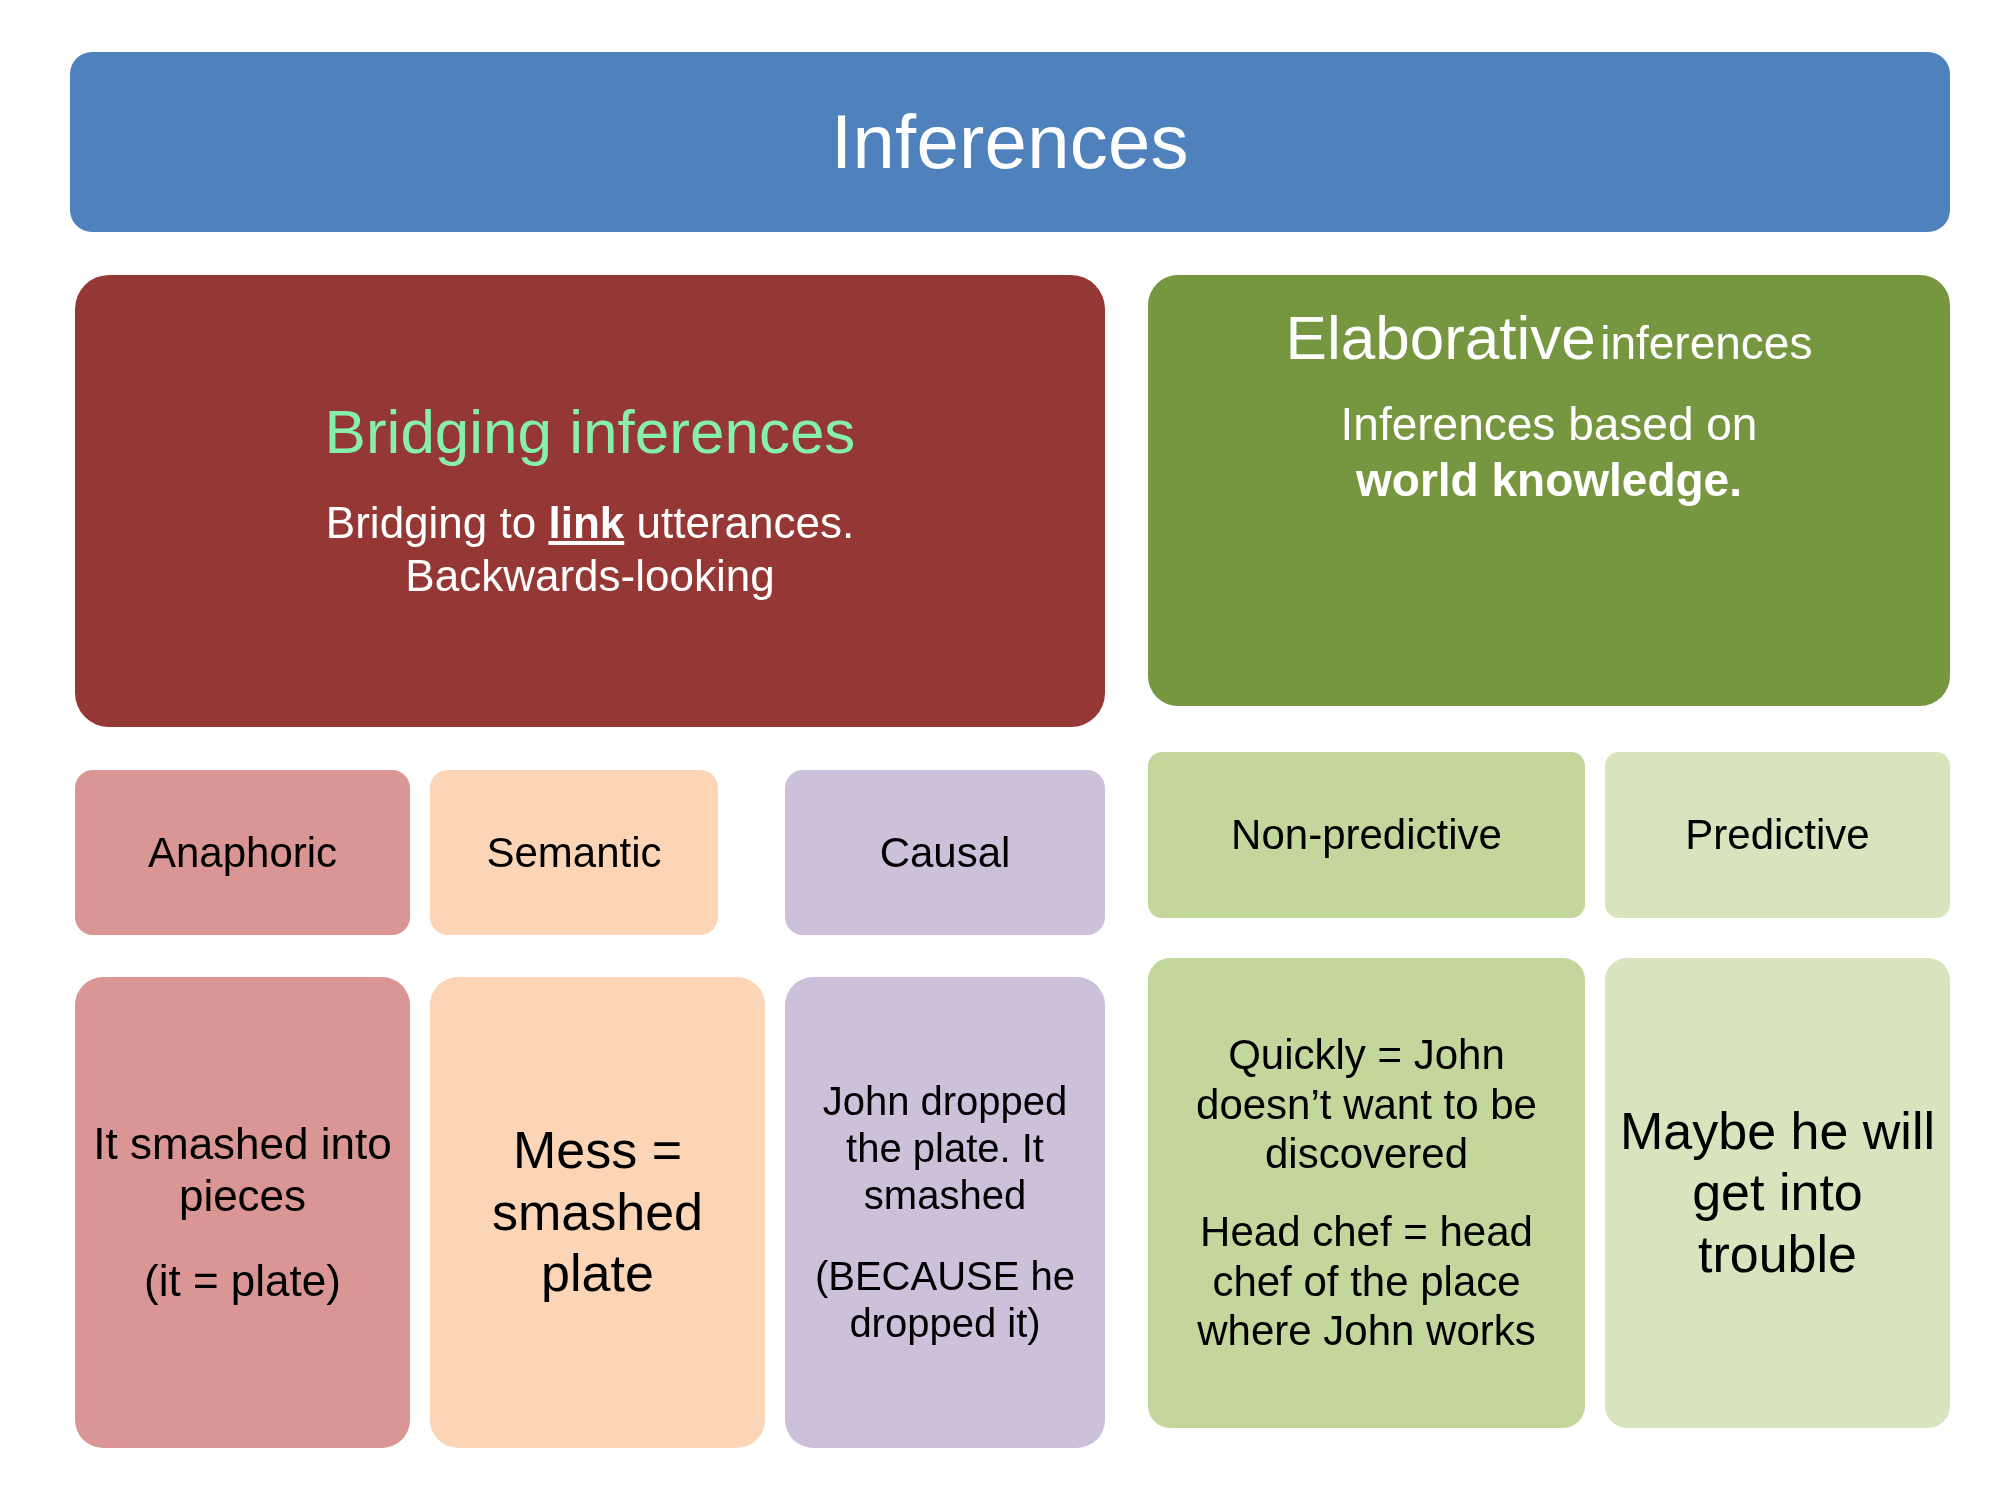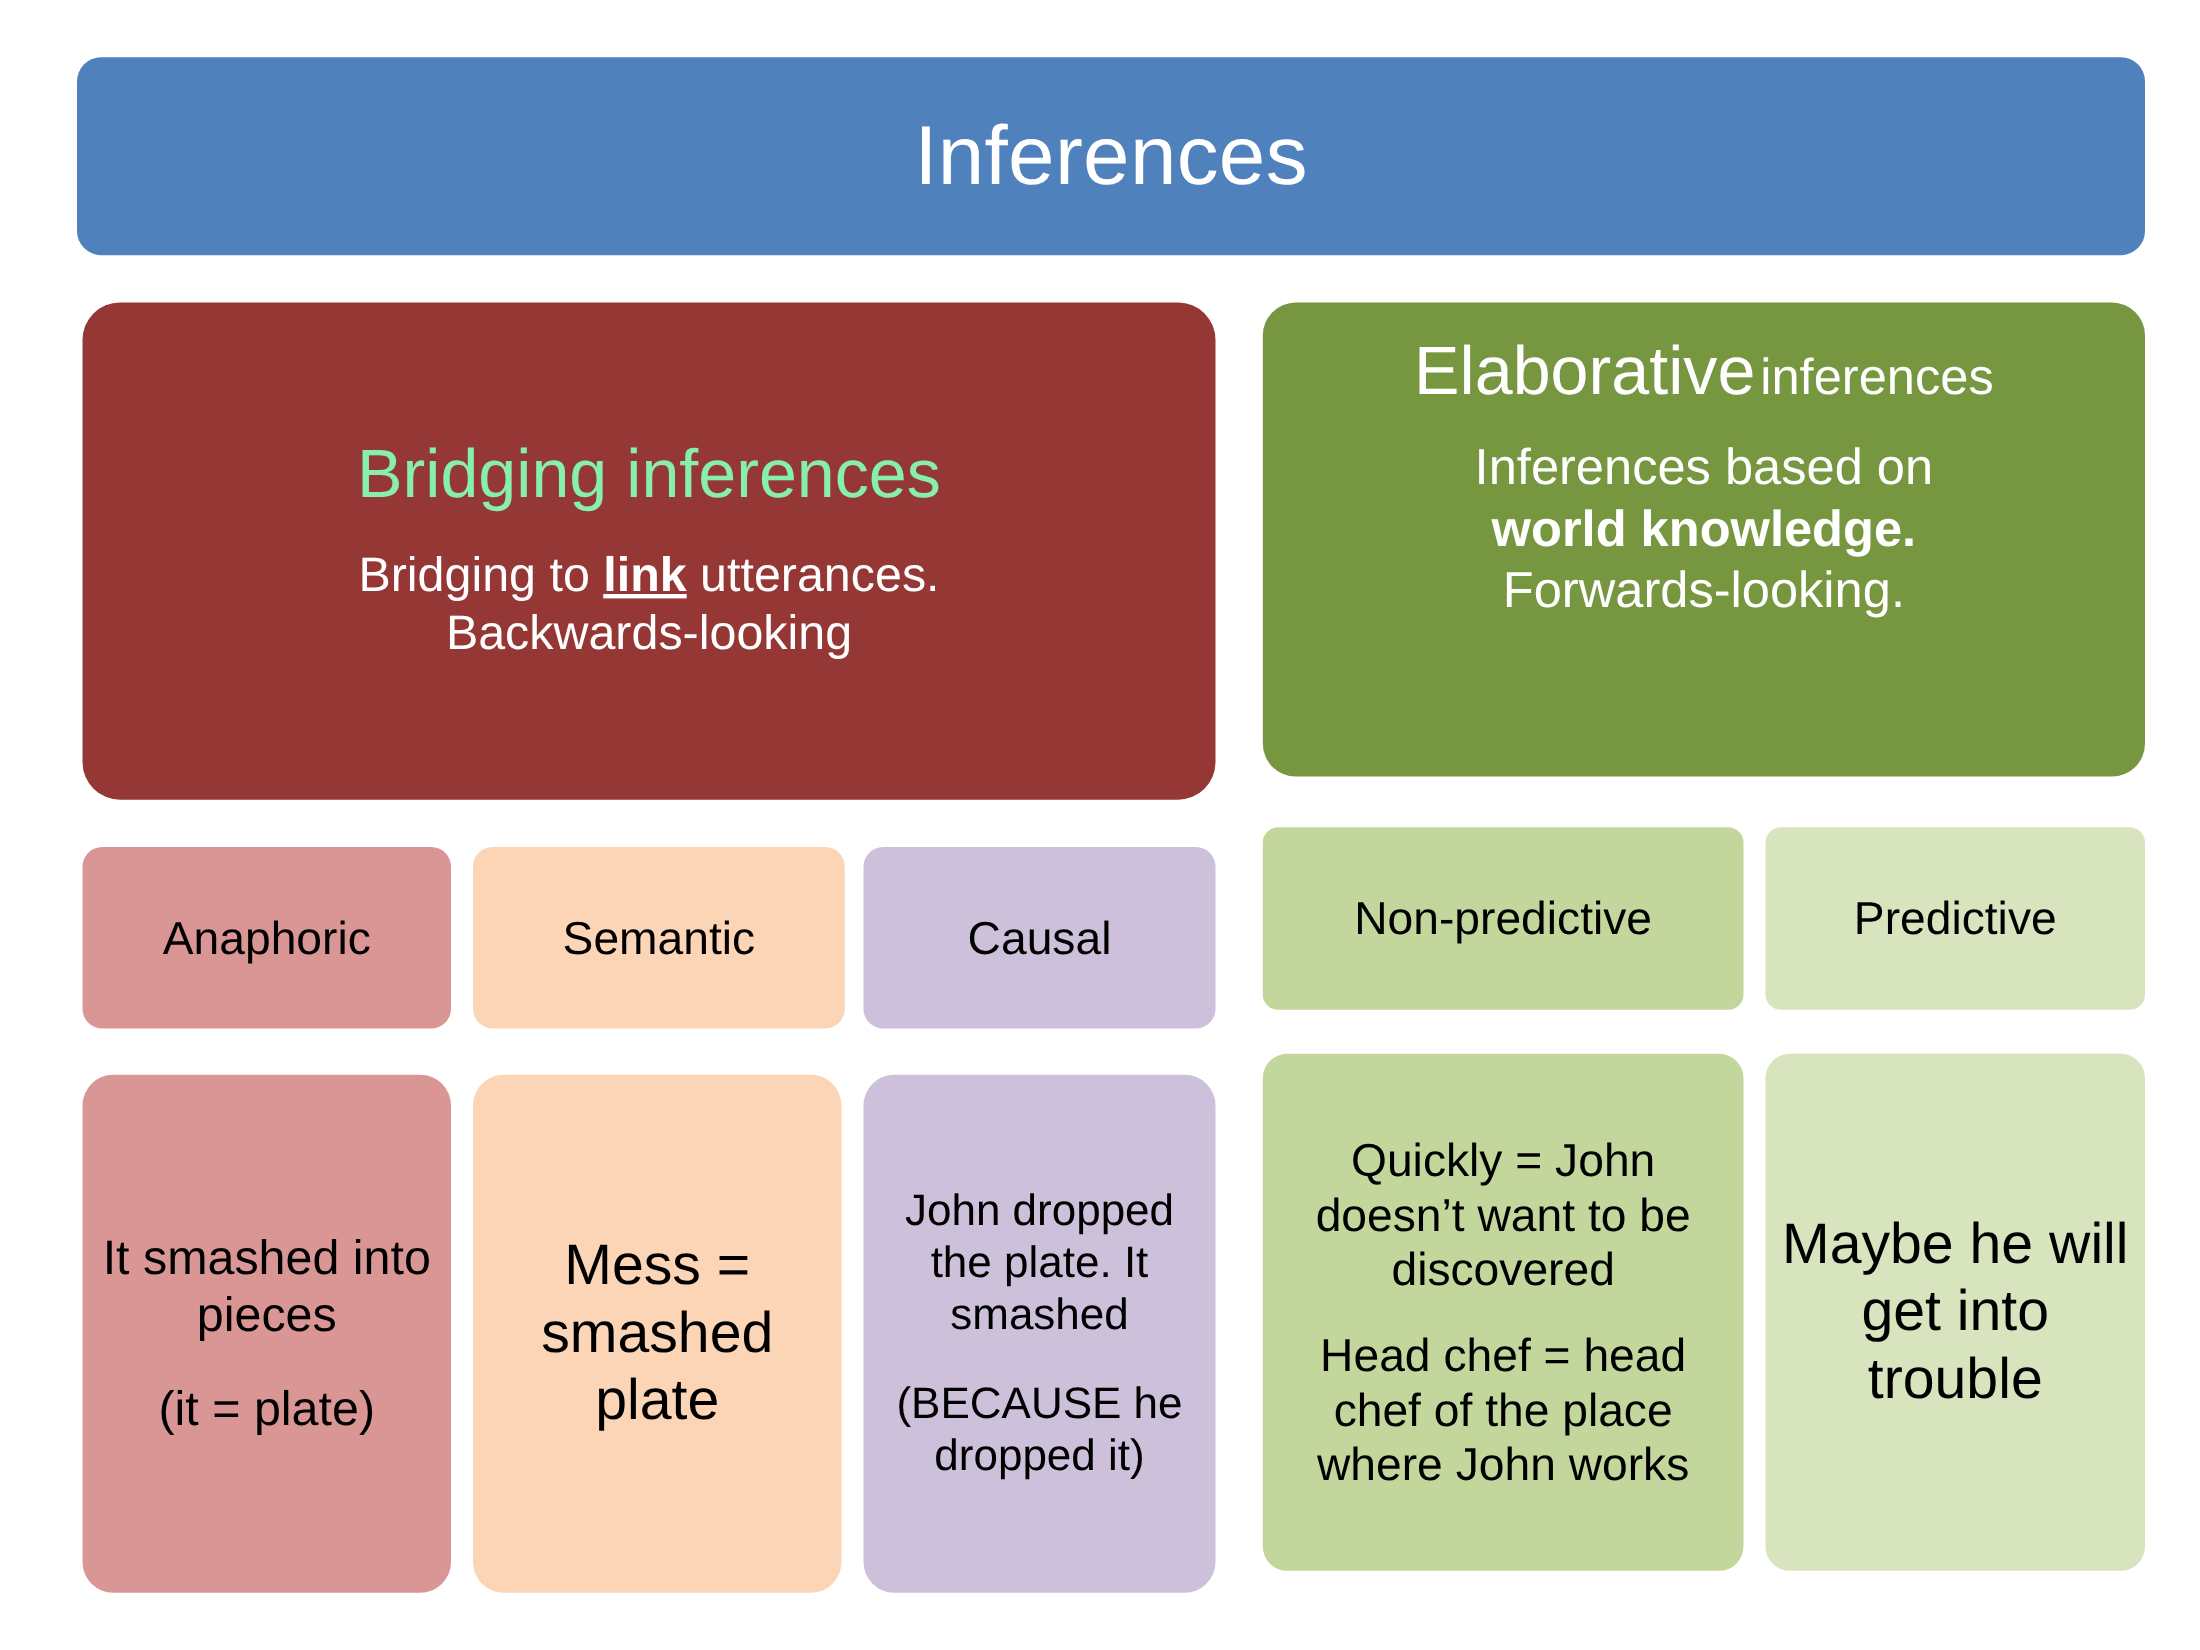--- a/index.html
+++ b/index.html
@@ -104,21 +104,21 @@
   
   .chip {
     font-size: 42px;
     color: #000000;
     line-height: 1.08;
     border-radius: 18px;
     padding: 6px 10px;
   }
 
   #chip-anaphoric  { left: 75px;   top: 770px; width: 335px; height: 165px; background: #d99694; }
-  #chip-semantic   { left: 430px;  top: 770px; width: 338px; height: 165px; background: #fbd5b5; }
+  #chip-semantic   { left: 430px;  top: 770px; width: 288px; height: 165px; background: #fbd5b5; }
   #chip-causal     { left: 785px;  top: 770px; width: 320px; height: 165px; background: #ccc0da; }
   #chip-nonpred    { left: 1148px; top: 752px; width: 437px; height: 166px; background: #c3d69b; border-radius: 14px; }
   #chip-predictive { left: 1605px; top: 752px; width: 345px; height: 166px; background: #d7e4bd; border-radius: 14px; }
 
   
   .card {
     font-size: 40px;
     color: #000000;
     line-height: 1.18;
     border-radius: 28px;
@@ -171,21 +171,20 @@
   </div>
 
   <div class="box" id="elaborative-box">
     <div class="heading">
       <span class="big">Elaborative</span>
       <span class="small">inferences</span>
     </div>
     <div class="subheading">
       <span>Inferences based on</span><br>
       <span class="kw">world knowledge.</span><br>
-      <span>Forwards-looking.</span>
     </div>
   </div>
 
   <div class="box chip" id="chip-anaphoric">
     <span>Anaphoric</span>
   </div>
   <div class="box chip" id="chip-semantic">
     <span>Semantic</span>
   </div>
   <div class="box chip" id="chip-causal">

